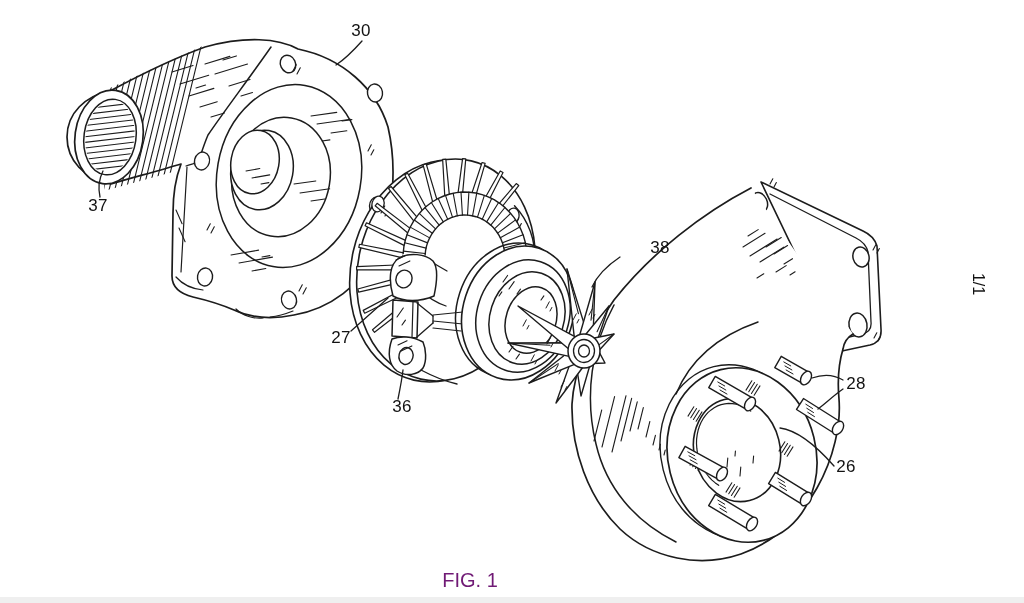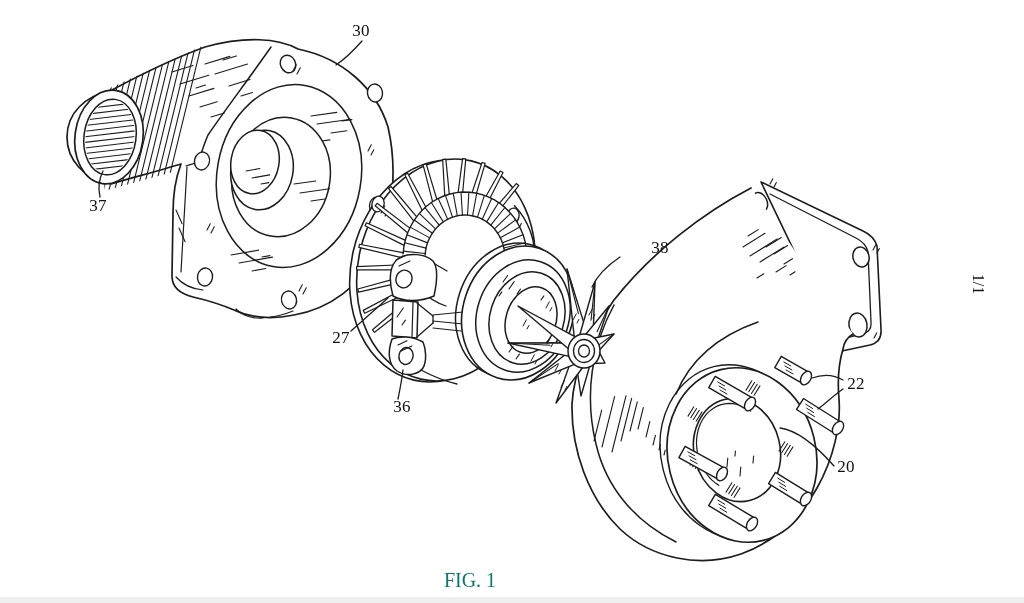--- a/index.html
+++ b/index.html
@@ -1,21 +1,21 @@
 <!DOCTYPE html>
 <html><head>
 <meta charset="utf-8">
 <style>
   html,body{margin:0;padding:0;background:#ffffff;}
   #page{position:relative;width:1024px;height:603px;background:#ffffff;overflow:hidden;
-        font-family:Liberation Serif, serif;}
+        font-family:Liberation Sans, sans-serif;}
   #art{position:absolute;left:0;top:0;}
   .lbl{position:absolute;transform:translate(-50%,-50%);font-size:17px;color:#121212;
        letter-spacing:0.2px;white-space:nowrap;}
-  .caption{position:absolute;transform:translate(-50%,-50%);font-size:20px;color:#0f766e;
+  .caption{position:absolute;transform:translate(-50%,-50%);font-size:20px;color:#701a75;
        letter-spacing:0px;white-space:nowrap;}
   .sheet{position:absolute;transform:translate(-50%,-50%) rotate(90deg);font-size:16px;
        color:#121212;white-space:nowrap;}
   .footer-bar{position:absolute;left:0;bottom:0;width:100%;height:6px;background:#efefef;}
 </style>
 </head>
 <body>
 
 <div id="page">
   <svg id="art" width="1024" height="603" viewBox="0 0 1024 603">
@@ -335,19 +335,19 @@
       <path d="M 843,380 C 833,374 823,374 812,378" fill="none" stroke="#1c1c1c" stroke-width="1.3" stroke-linecap="round" stroke-linejoin="round" clip-path="none"></path>
       <path d="M 843,389 C 833,396 826,403 818,409" fill="none" stroke="#1c1c1c" stroke-width="1.3" stroke-linecap="round" stroke-linejoin="round" clip-path="none"></path>
       <path d="M 834,466 C 812,441 795,430 780,428" fill="none" stroke="#1c1c1c" stroke-width="1.3" stroke-linecap="round" stroke-linejoin="round" clip-path="none"></path>
     </svg>
 
   <div class="lbl" style="left:361px;top:31px">30</div>
   <div class="lbl" style="left:98px;top:206px">37</div>
   <div class="lbl" style="left:341px;top:338px">27</div>
   <div class="lbl" style="left:402px;top:407px">36</div>
   <div class="lbl" style="left:660px;top:248px">38</div>
-  <div class="lbl" style="left:856px;top:384px">22</div>
-  <div class="lbl" style="left:846px;top:467px">20</div>
+  <div class="lbl" style="left:856px;top:384px">28</div>
+  <div class="lbl" style="left:846px;top:467px">26</div>
 
   <div class="caption" style="left:470px;top:580px">FIG. 1</div>
   <div class="sheet" style="left:978px;top:284px">1/1</div>
   <div class="footer-bar"></div>
 </div>
 
 </body></html>

